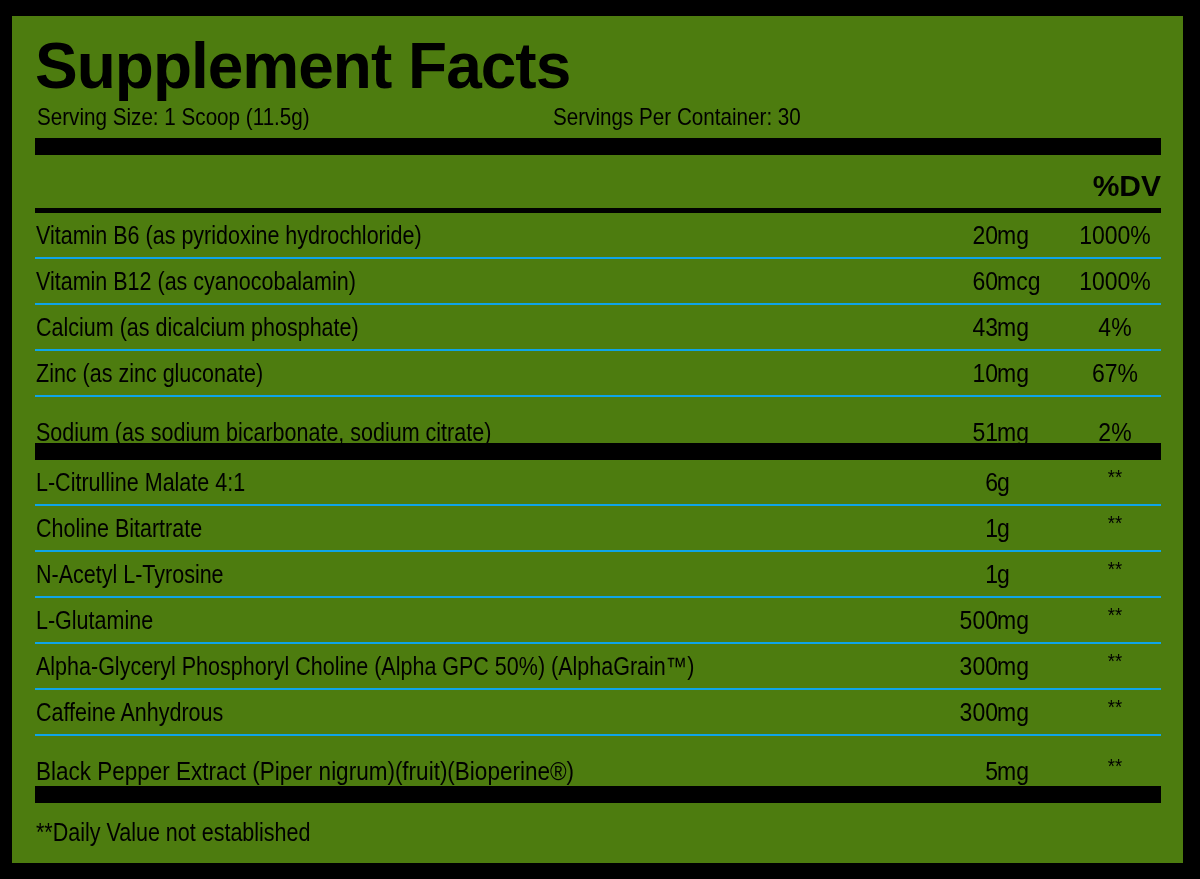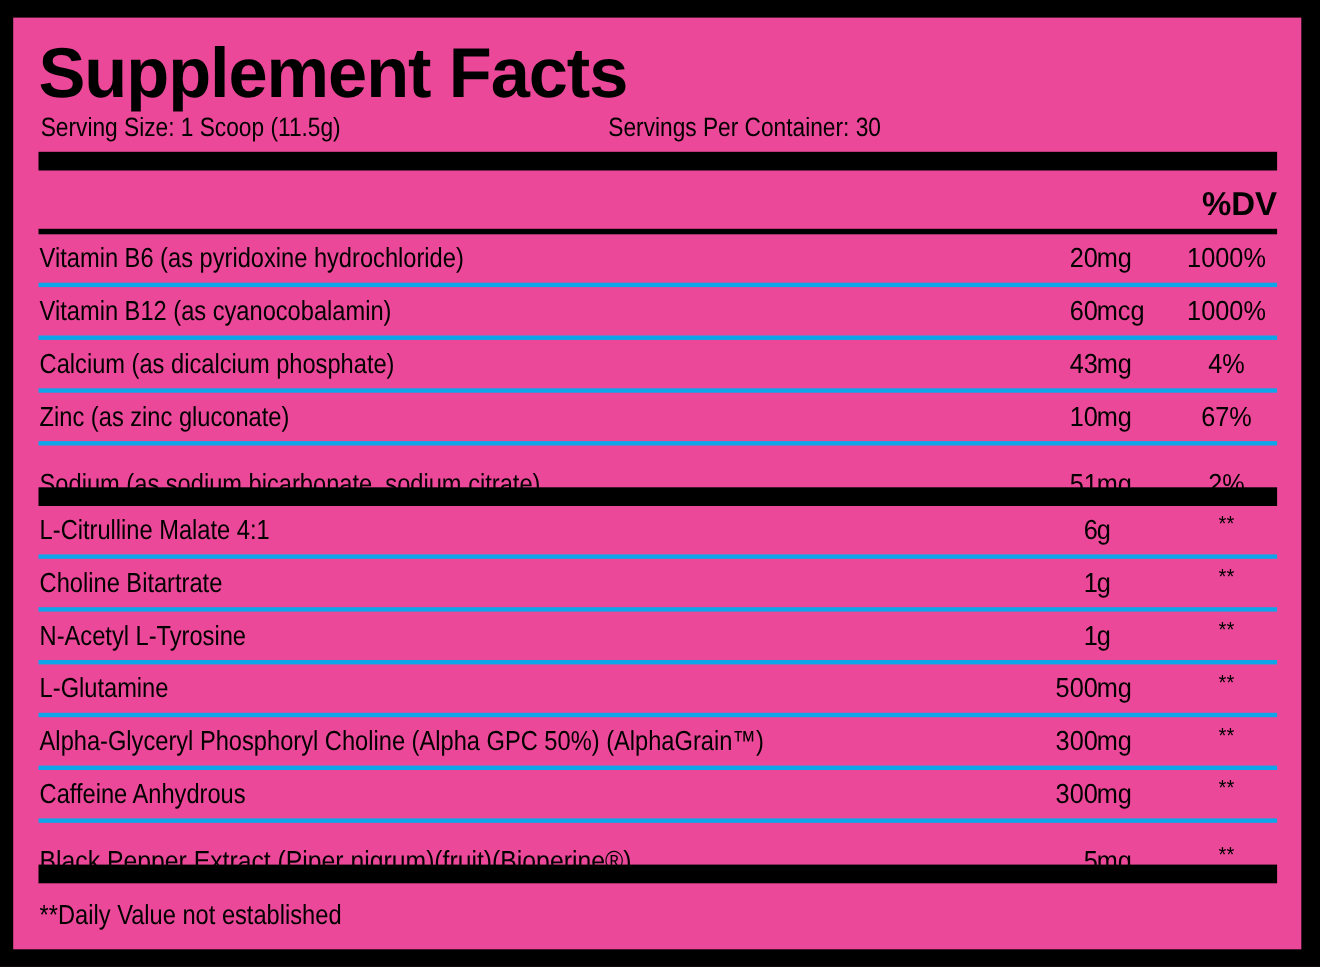--- a/index.html
+++ b/index.html
@@ -8,21 +8,21 @@
       background: #000000;
       position: relative;
       overflow: hidden;
       font-family: "Liberation Sans", "DejaVu Sans", sans-serif;
       color: #000;
     }
     .panel {
       position: absolute;
       left: 12px; top: 16px;
       width: 1171px; height: 847px;
-      background: #ec4899;
+      background: #4d7c0f;
     }
     .inner {
       position: absolute;
       left: 23px; top: 0;
       width: 1126px;
     }
     .title {
       position: absolute;
       left: 0; top: 18px;
       font-size: 64px;
@@ -54,21 +54,21 @@
       position: absolute; left: 0; top: 148px; width: 1126px; height: 44px;
       font-size: 30px; font-weight: bold; line-height: 44px;
     }
     .header-row .amt { position: absolute; right: 140px; white-space: nowrap; }
     .header-row .dv { position: absolute; right: 0; white-space: nowrap; }
 
     .rows { position: absolute; left: 0; width: 1126px; }
     .row {
       position: relative;
       height: 44px;
-      border-bottom: 4px solid #0ea5e9;
+      border-bottom: 2px solid #0ea5e9;
       font-size: 25px;
       line-height: 44px;
       white-space: nowrap;
     }
     .row.last { border-bottom: none; margin-top: 13px; }
     .row .name {
       position: absolute; left: 1px;
       transform: scaleX(0.86); transform-origin: left;
     }
     .row .qty {

